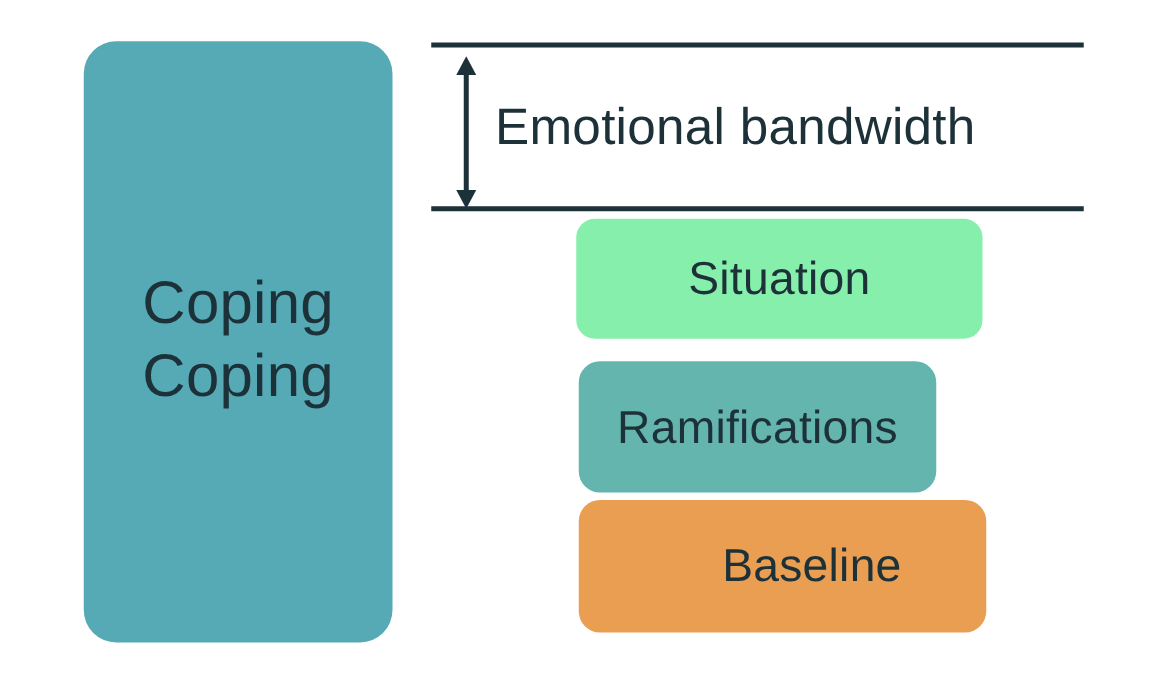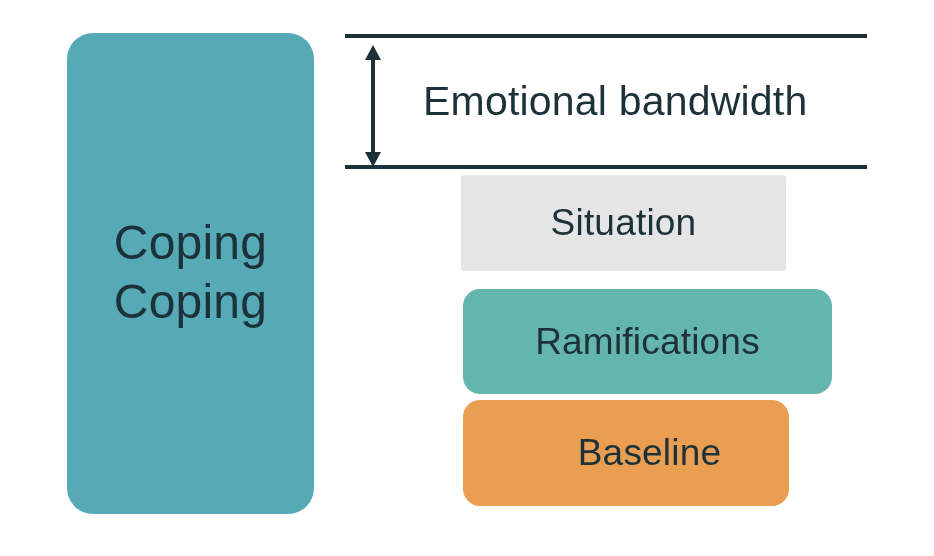--- a/index.html
+++ b/index.html
@@ -41,28 +41,28 @@
   }
   #coping-skills-box .label {
     display: block;
     padding-bottom: 2px;
   }
   #situation-box {
     left: 461px;
     top: 175px;
     width: 325px;
     height: 96px;
-    background: #e5e5e5;
-    border-radius: 3px;
+    background: #86efac;
+    border-radius: 15px;
     font-size: 37px;
   }
   #ramifications-box {
     left: 463px;
     top: 289px;
-    width: 369px;
+    width: 286px;
     height: 105px;
     background: #63B5AE;
     border-radius: 17px;
     font-size: 37px;
   }
   #baseline-box {
     left: 463px;
     top: 400px;
     width: 326px;
     height: 106px;
@@ -95,21 +95,20 @@
     height: 60px;
     display: flex;
     align-items: center;
     justify-content: flex-start;
     color: #1d3139;
     font-family: "Liberation Sans", sans-serif;
     font-size: 41px;
     font-weight: 400;
     letter-spacing: 0.2px;
     white-space: nowrap;
-    margin-left: 27px;
   }
 </style>
 </head>
 <body>
 
 <div id="canvas">
 
   <div class="box" id="coping-skills-box">
     <div>
       <span class="label">Coping</span>

